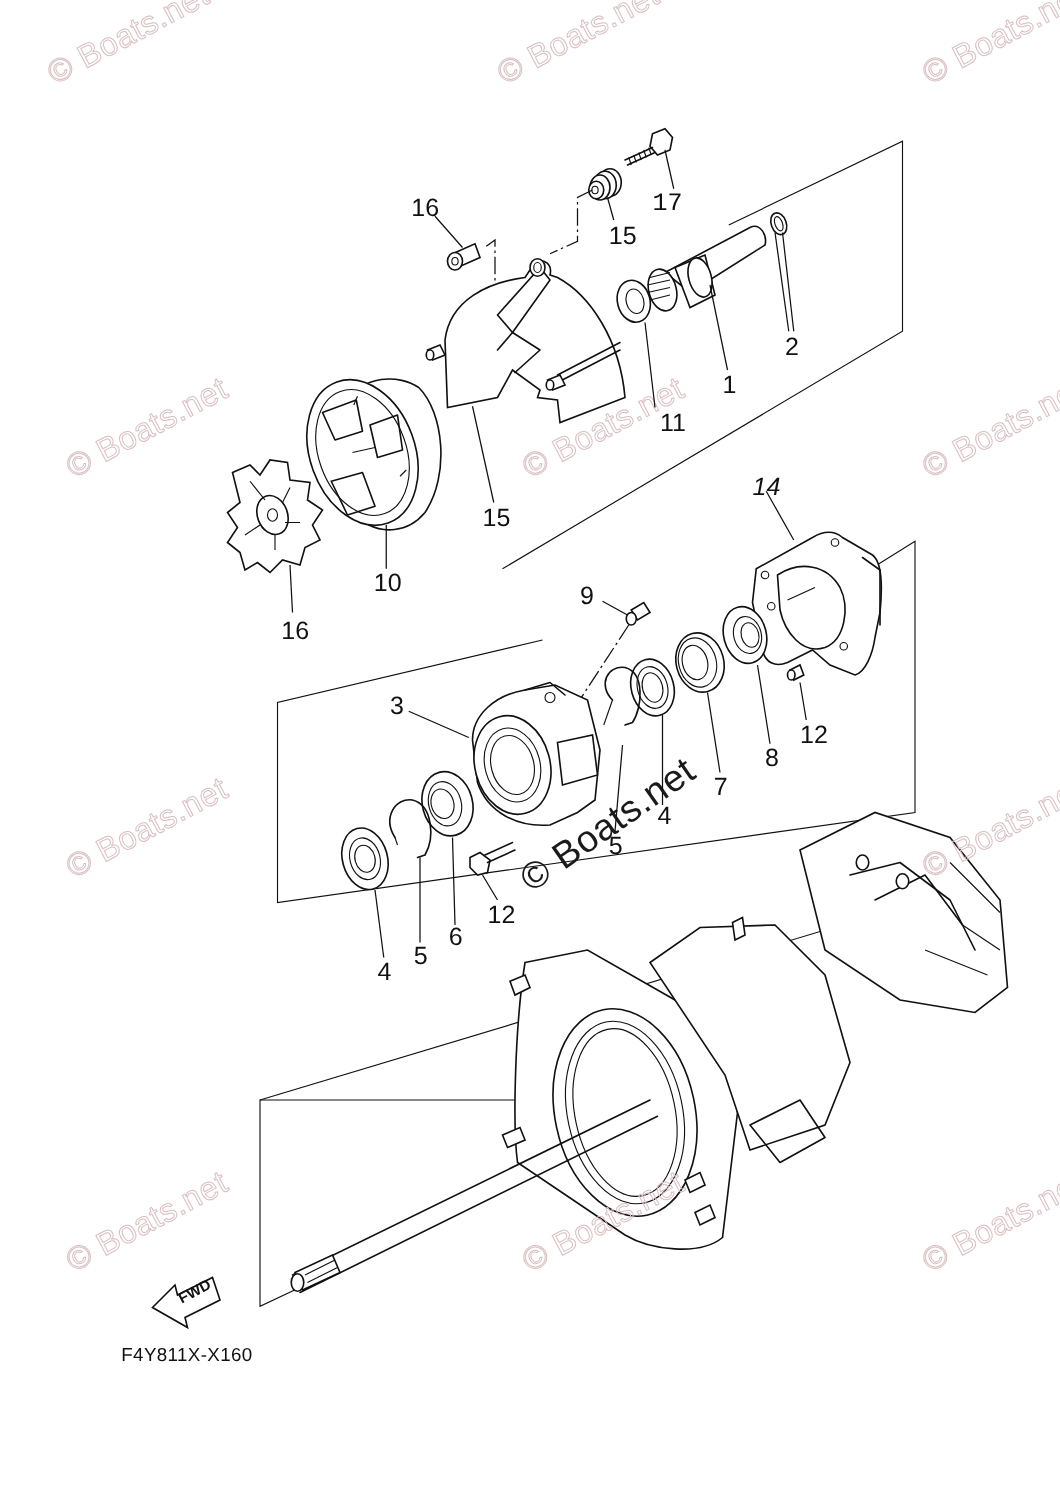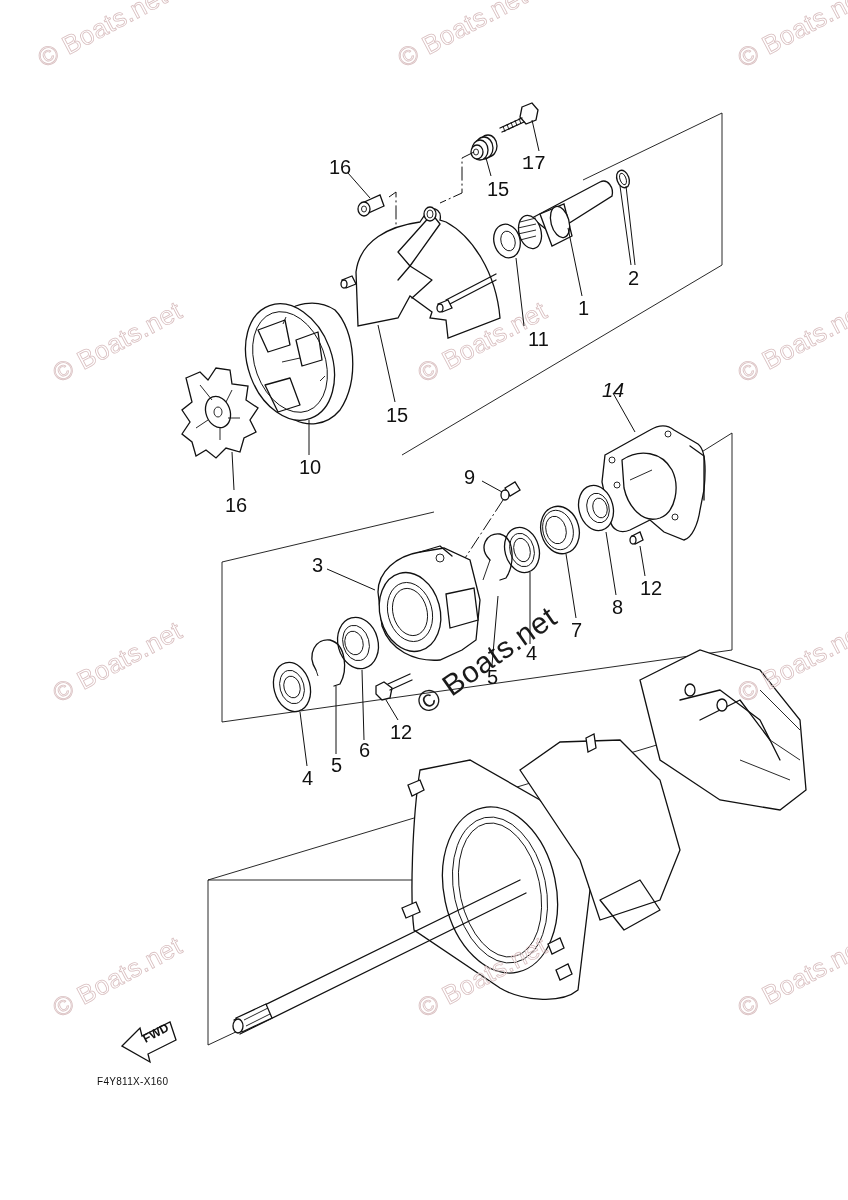--- a/index.html
+++ b/index.html
@@ -1,21 +1,21 @@
 <!DOCTYPE html>
 <html><head>
   <meta charset="utf-8">
   <style>
     html, body { margin: 0; padding: 0; background: #ffffff; }
     body { width: 848px; height: 1200px; position: relative; overflow: hidden; font-family: "Liberation Sans", sans-serif; }
     #diagram { position: absolute; left: 0; top: 0; width: 848px; height: 1200px; }
     .watermark { position: absolute; font-family: "Liberation Sans", sans-serif; font-size: 26px; color: transparent; -webkit-text-stroke: 0.8px #d9bfc0; transform: rotate(-28deg); transform-origin: left center; white-space: nowrap; letter-spacing: 0.5px; pointer-events: none; }
     .watermark.big { font-size: 30px; color: #1a1a1a; -webkit-text-stroke: 0; transform: rotate(-35deg); }
     .callout { position: absolute; font-size: 20px; color: #111; font-family: "Liberation Sans", sans-serif; line-height: 1; }
-    .figure-code { position: absolute; left: 97px; top: 1076px; font-size: 10px; color: #111; letter-spacing: 0.3px; }
+    .figure-code { position: absolute; left: 97px; top: 1076px; font-size: 15px; color: #111; letter-spacing: 0.3px; }
     svg .ln { stroke: #111; stroke-width: 1.3; fill: none; stroke-linejoin: round; stroke-linecap: round; }
     svg .thin { stroke: #111; stroke-width: 0.9; fill: none; }
     svg .dash { stroke: #111; stroke-width: 1; fill: none; stroke-dasharray: 14 3 2 3; }
     svg .fill { fill: #fff; stroke: #111; stroke-width: 1.3; }
   </style>
 </head>
 <body>
 
 <svg id="diagram" viewBox="0 0 848 1200" xmlns="http://www.w3.org/2000/svg">
 

